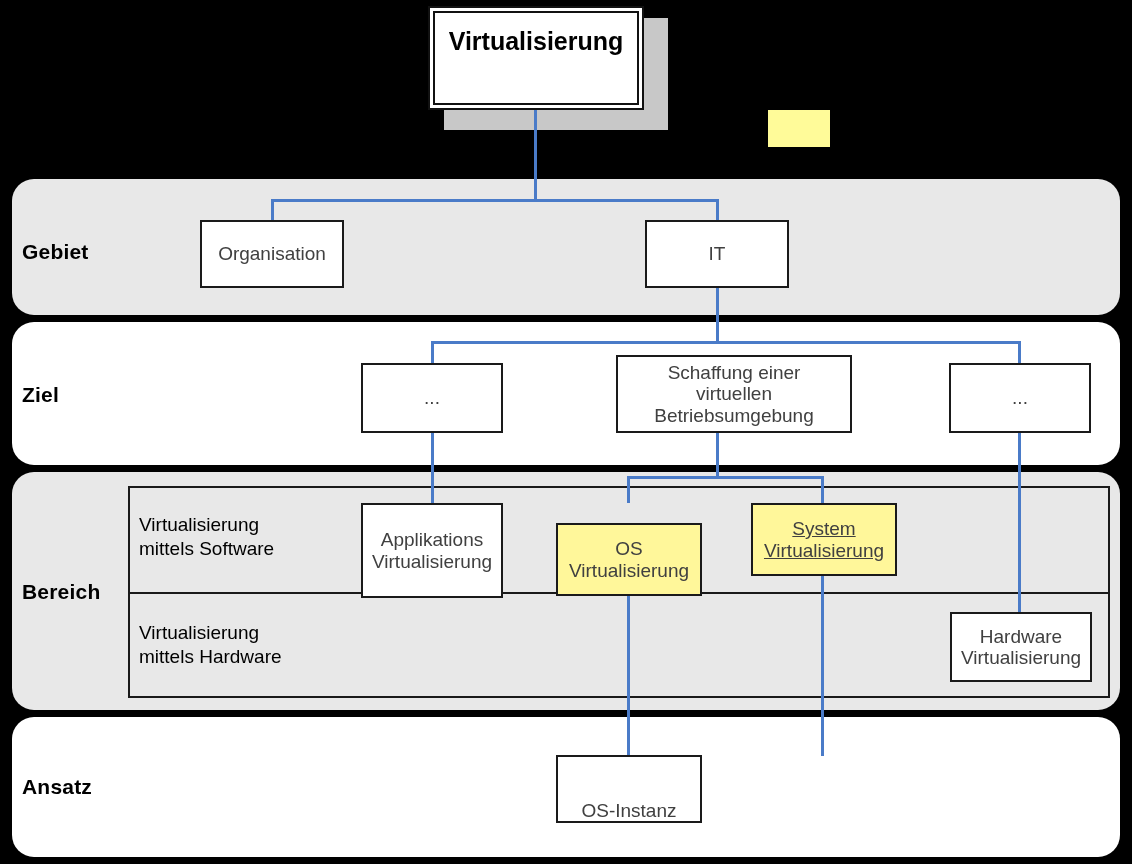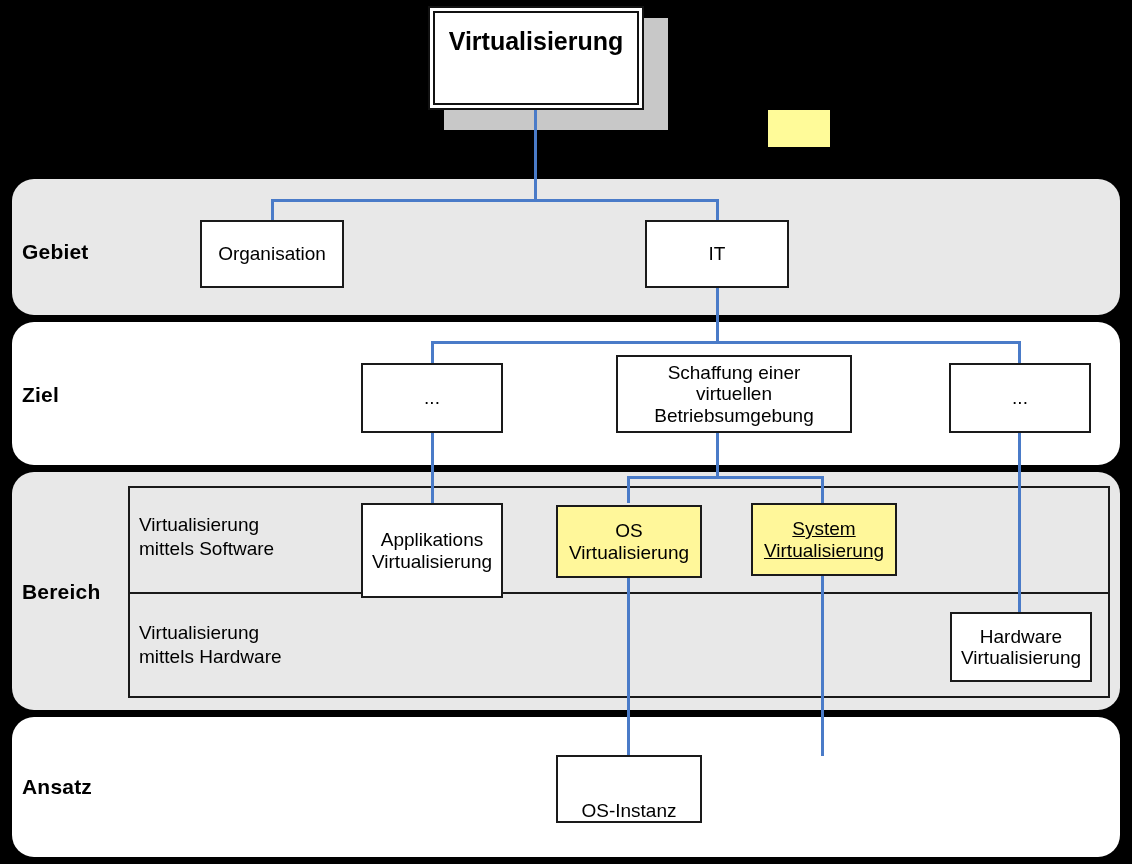--- a/index.html
+++ b/index.html
@@ -40,21 +40,21 @@
     position: absolute;
     box-sizing: border-box;
     border: 2px solid #1A1A1A;
     background: #FFFFFF;
     display: flex;
     align-items: center;
     justify-content: center;
     text-align: center;
     font-size: 19px;
     line-height: 1.13;
-    color: #000000;
+    color: #404040;
     z-index: 6;
   }
   .node.yellow { background: #FFF79A; }
 
   .node.top-align {
     align-items: flex-end;
   }
 
   
   .root-shadow {
@@ -194,21 +194,21 @@
 Betriebsumgebung</span>
   </div>
   <div class="node" style="left:949px; top:363px; width:142px; height:70px;">
     <span>...</span>
   </div>
 
   <div class="node" style="left:361px; top:503px; width:142px; height:95px; white-space:pre-line;">
     <span style="white-space:pre-line;">Applikations
 Virtualisierung</span>
   </div>
-  <div class="node yellow" style="left:556px; top:505px; width:146px; height:73px; white-space:pre-line;">
+  <div class="node yellow" style="left:556px; top:523px; width:146px; height:73px; white-space:pre-line;">
     <span style="white-space:pre-line;">OS
 Virtualisierung</span>
   </div>
   <div class="node yellow" style="left:751px; top:503px; width:146px; height:73px; white-space:pre-line;">
     <span style="white-space:pre-line;text-decoration:underline;">System
 Virtualisierung</span>
   </div>
   <div class="node" style="left:950px; top:612px; width:142px; height:70px; white-space:pre-line;">
     <span style="white-space:pre-line;">Hardware
 Virtualisierung</span>

